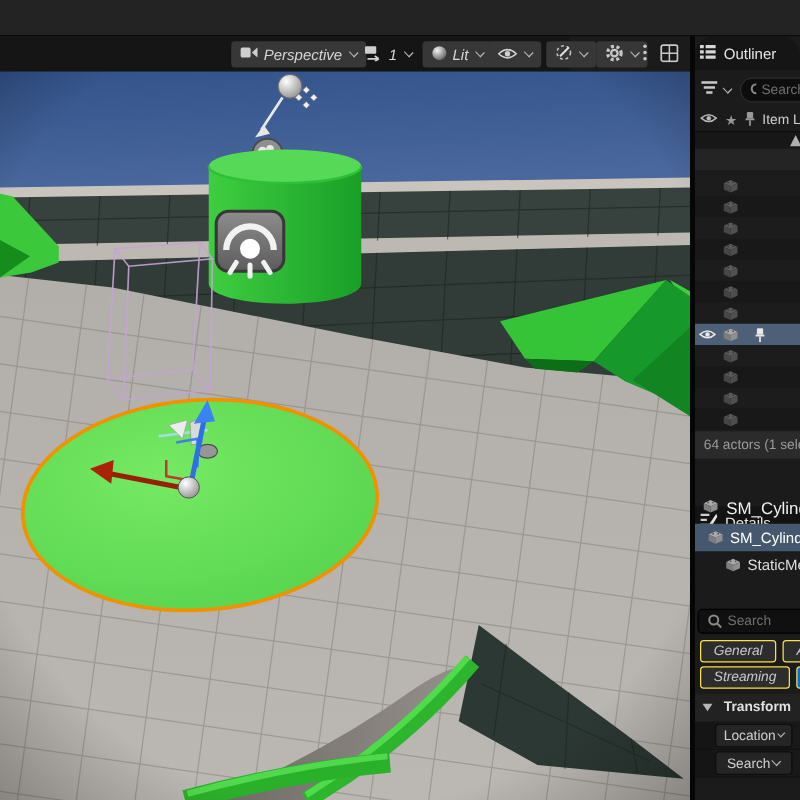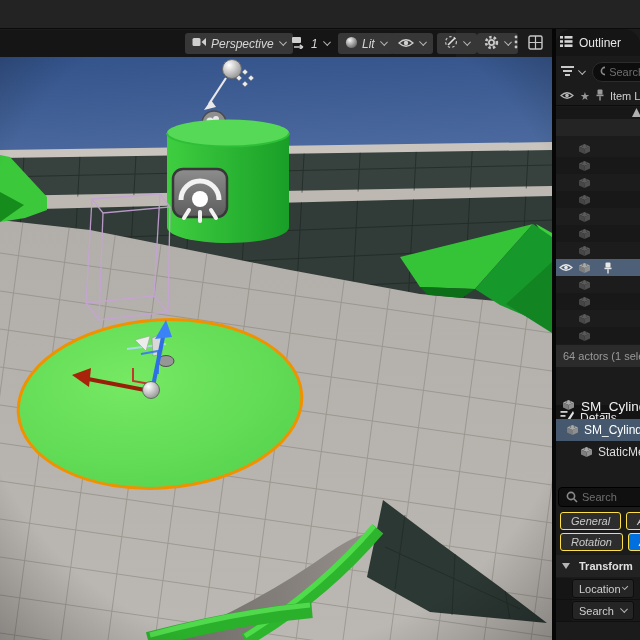--- a/index.html
+++ b/index.html
@@ -52,21 +52,21 @@
     border:1px solid #fde047; border-radius:3px; color:#c9c9c9; font-size:11px; white-space:nowrap;font-style:italic; }
   .cat-pill.hl { background:#0070e0; color:#fff; }
   #tf-head { top:526px; height:22px; width:108px; background:#222; gap:9px; padding-left:6px;
     color:#e0e0e0; font-size:11px; font-weight:bold; }
   .caret-down { width:0; height:0; border-left:4.5px solid transparent; border-right:4.5px solid transparent;
     border-top:6px solid #b5b5b5; }
   #tf-rows { position:absolute; top:549px; left:0; width:84px; }
   .tf-row { height:22px; background:#191919; border-bottom:1px solid #101010; display:flex; align-items:center; }
   .tf-gutter { width:16px; height:100%; background:#151515; }
   .tf-pill { height:19px; width:62px; background:#252525; border:1px solid #0d0d0d; border-radius:3px;
-    display:flex; align-items:center; justify-content:space-between; padding:0 6px; color:#cfcfcf; font-size:11px; }
+    display:flex; align-items:center; justify-content:center; padding:0 6px; color:#cfcfcf; font-size:11px; }
 
   
   #viewport { left:0; top:57px; width:552px; height:583px; background:#000; }
 </style>
 </head>
 <body>
 
 <div id="stage">
 
   <div class="abs" id="topstrip"></div>
@@ -622,21 +622,21 @@
           </svg>
         <span>Search</span>
       </span>
     </div>
 
     <div class="prow" id="cat-row-1">
         <span class="cat-pill">General</span>
         <span class="cat-pill">Actor</span>
       </div>
     <div class="prow" id="cat-row-2">
-        <span class="cat-pill">Rotation</span>
+        <span class="cat-pill">Streaming</span>
         <span class="cat-pill hl">All</span>
       </div>
 
     <div class="prow" id="tf-head">
       <span class="caret-down"></span>
       <span>Transform</span>
     </div>
 
     <div id="tf-rows">
         <div class="tf-row">

